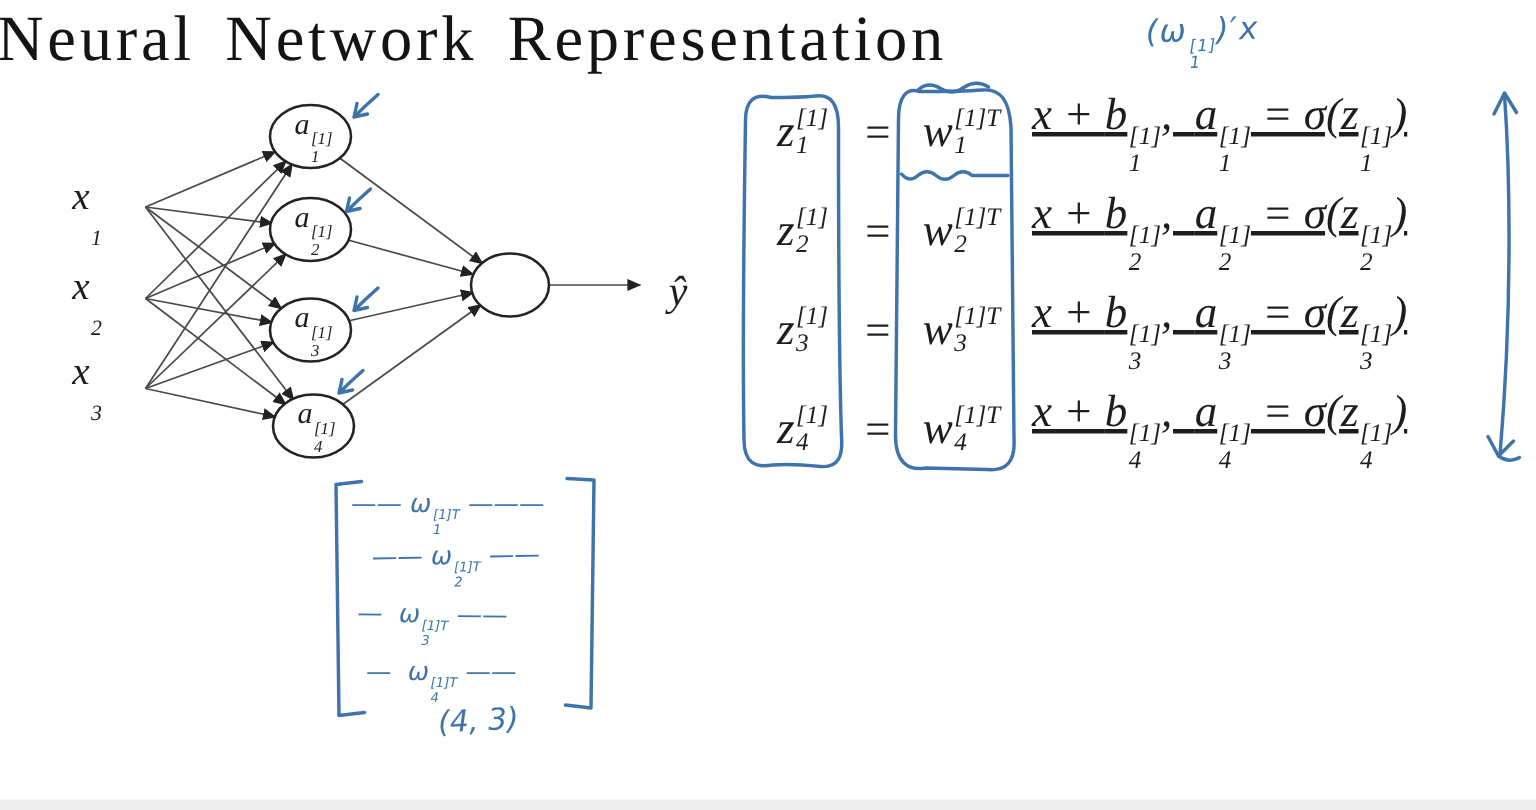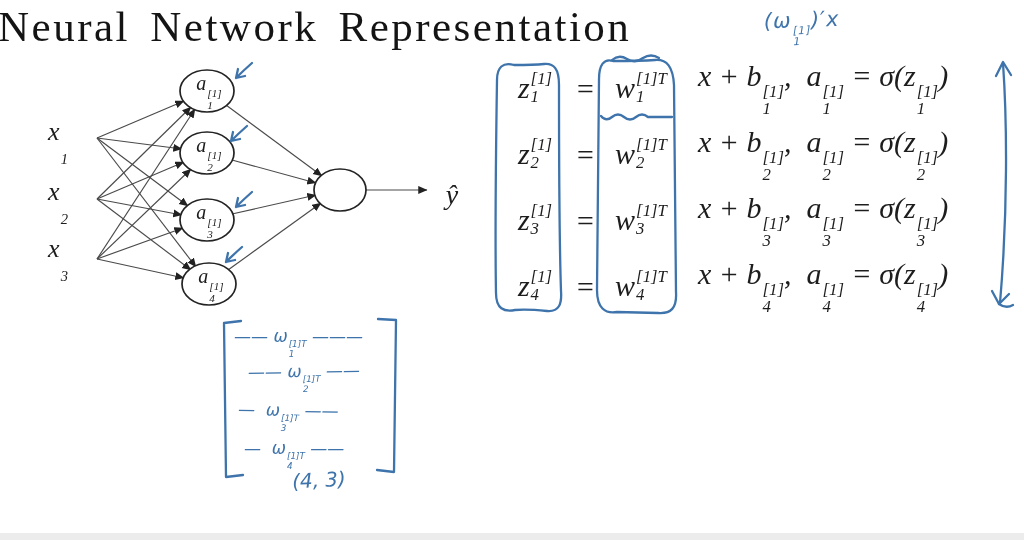--- a/index.html
+++ b/index.html
@@ -36,21 +36,21 @@
   #lab-a2{left:209px;top:154px;font-size:20px;}
   #lab-a3{left:209px;top:221px;font-size:20px;}
   #lab-a4{left:211px;top:285px;font-size:20px;}
   #lab-yhat{left:452px;top:195px;font-size:28px;}
   
   #equations{position:absolute;left:498px;top:56px;z-index:2;}
   .eq-row{height:66px;display:flex;align-items:center;font-size:30px;}
   .c-z{width:74px;display:flex;justify-content:center;}
   .c-eq{width:26px;display:flex;justify-content:center;}
   .c-w{width:86px;display:flex;justify-content:center;}
-  .c-rest{margin-left:14px;white-space:pre;}
+  .c-rest{margin-left:4px;white-space:pre;text-decoration:underline;}
   
   .hand{
     font-family:"DejaVu Sans",sans-serif;font-style:italic;
     color:#3e74ab;position:absolute;white-space:pre;z-index:2;
   }
   .hand .stk{font-size:0.52em;}
   #ann-top{left:764px;top:8px;font-size:21px;transform:rotate(-2deg);letter-spacing:1px;}
   #wrow-0{left:234px;top:326px;font-size:17px;}
   #wrow-1{left:248px;top:361px;font-size:17px;transform:rotate(-1deg);}
   #wrow-2{left:238px;top:400px;font-size:17px;transform:rotate(1deg);}

